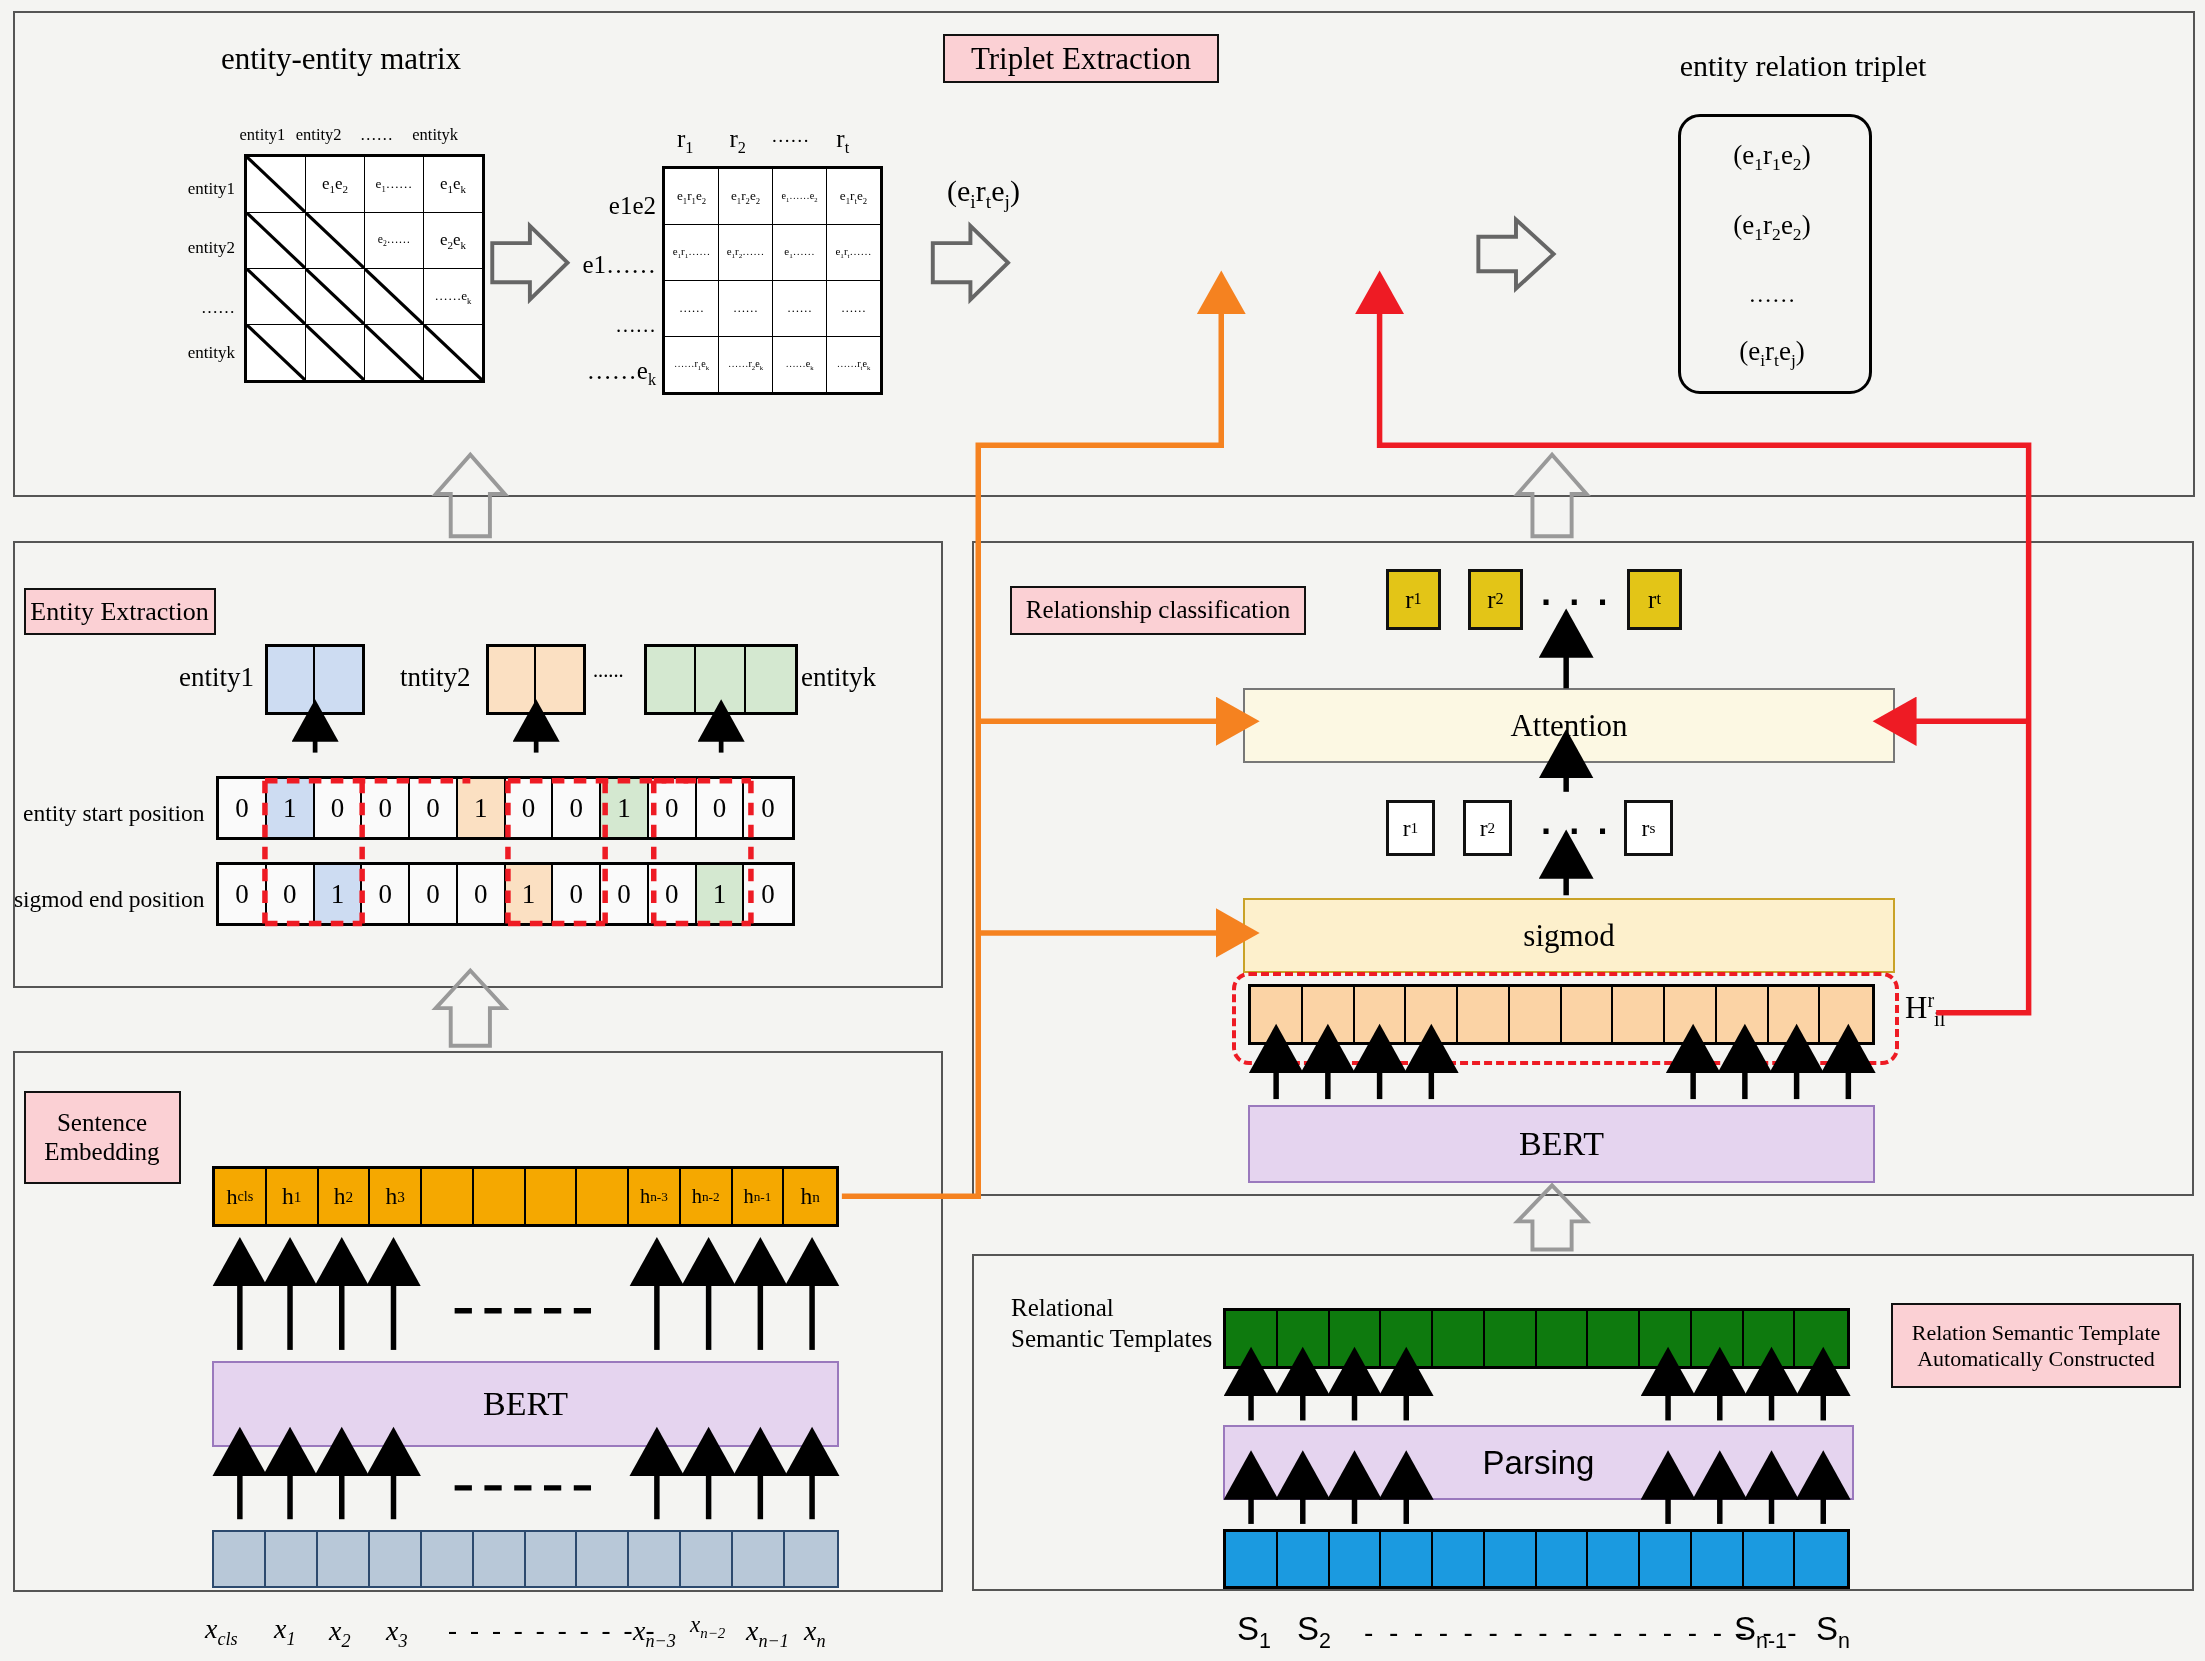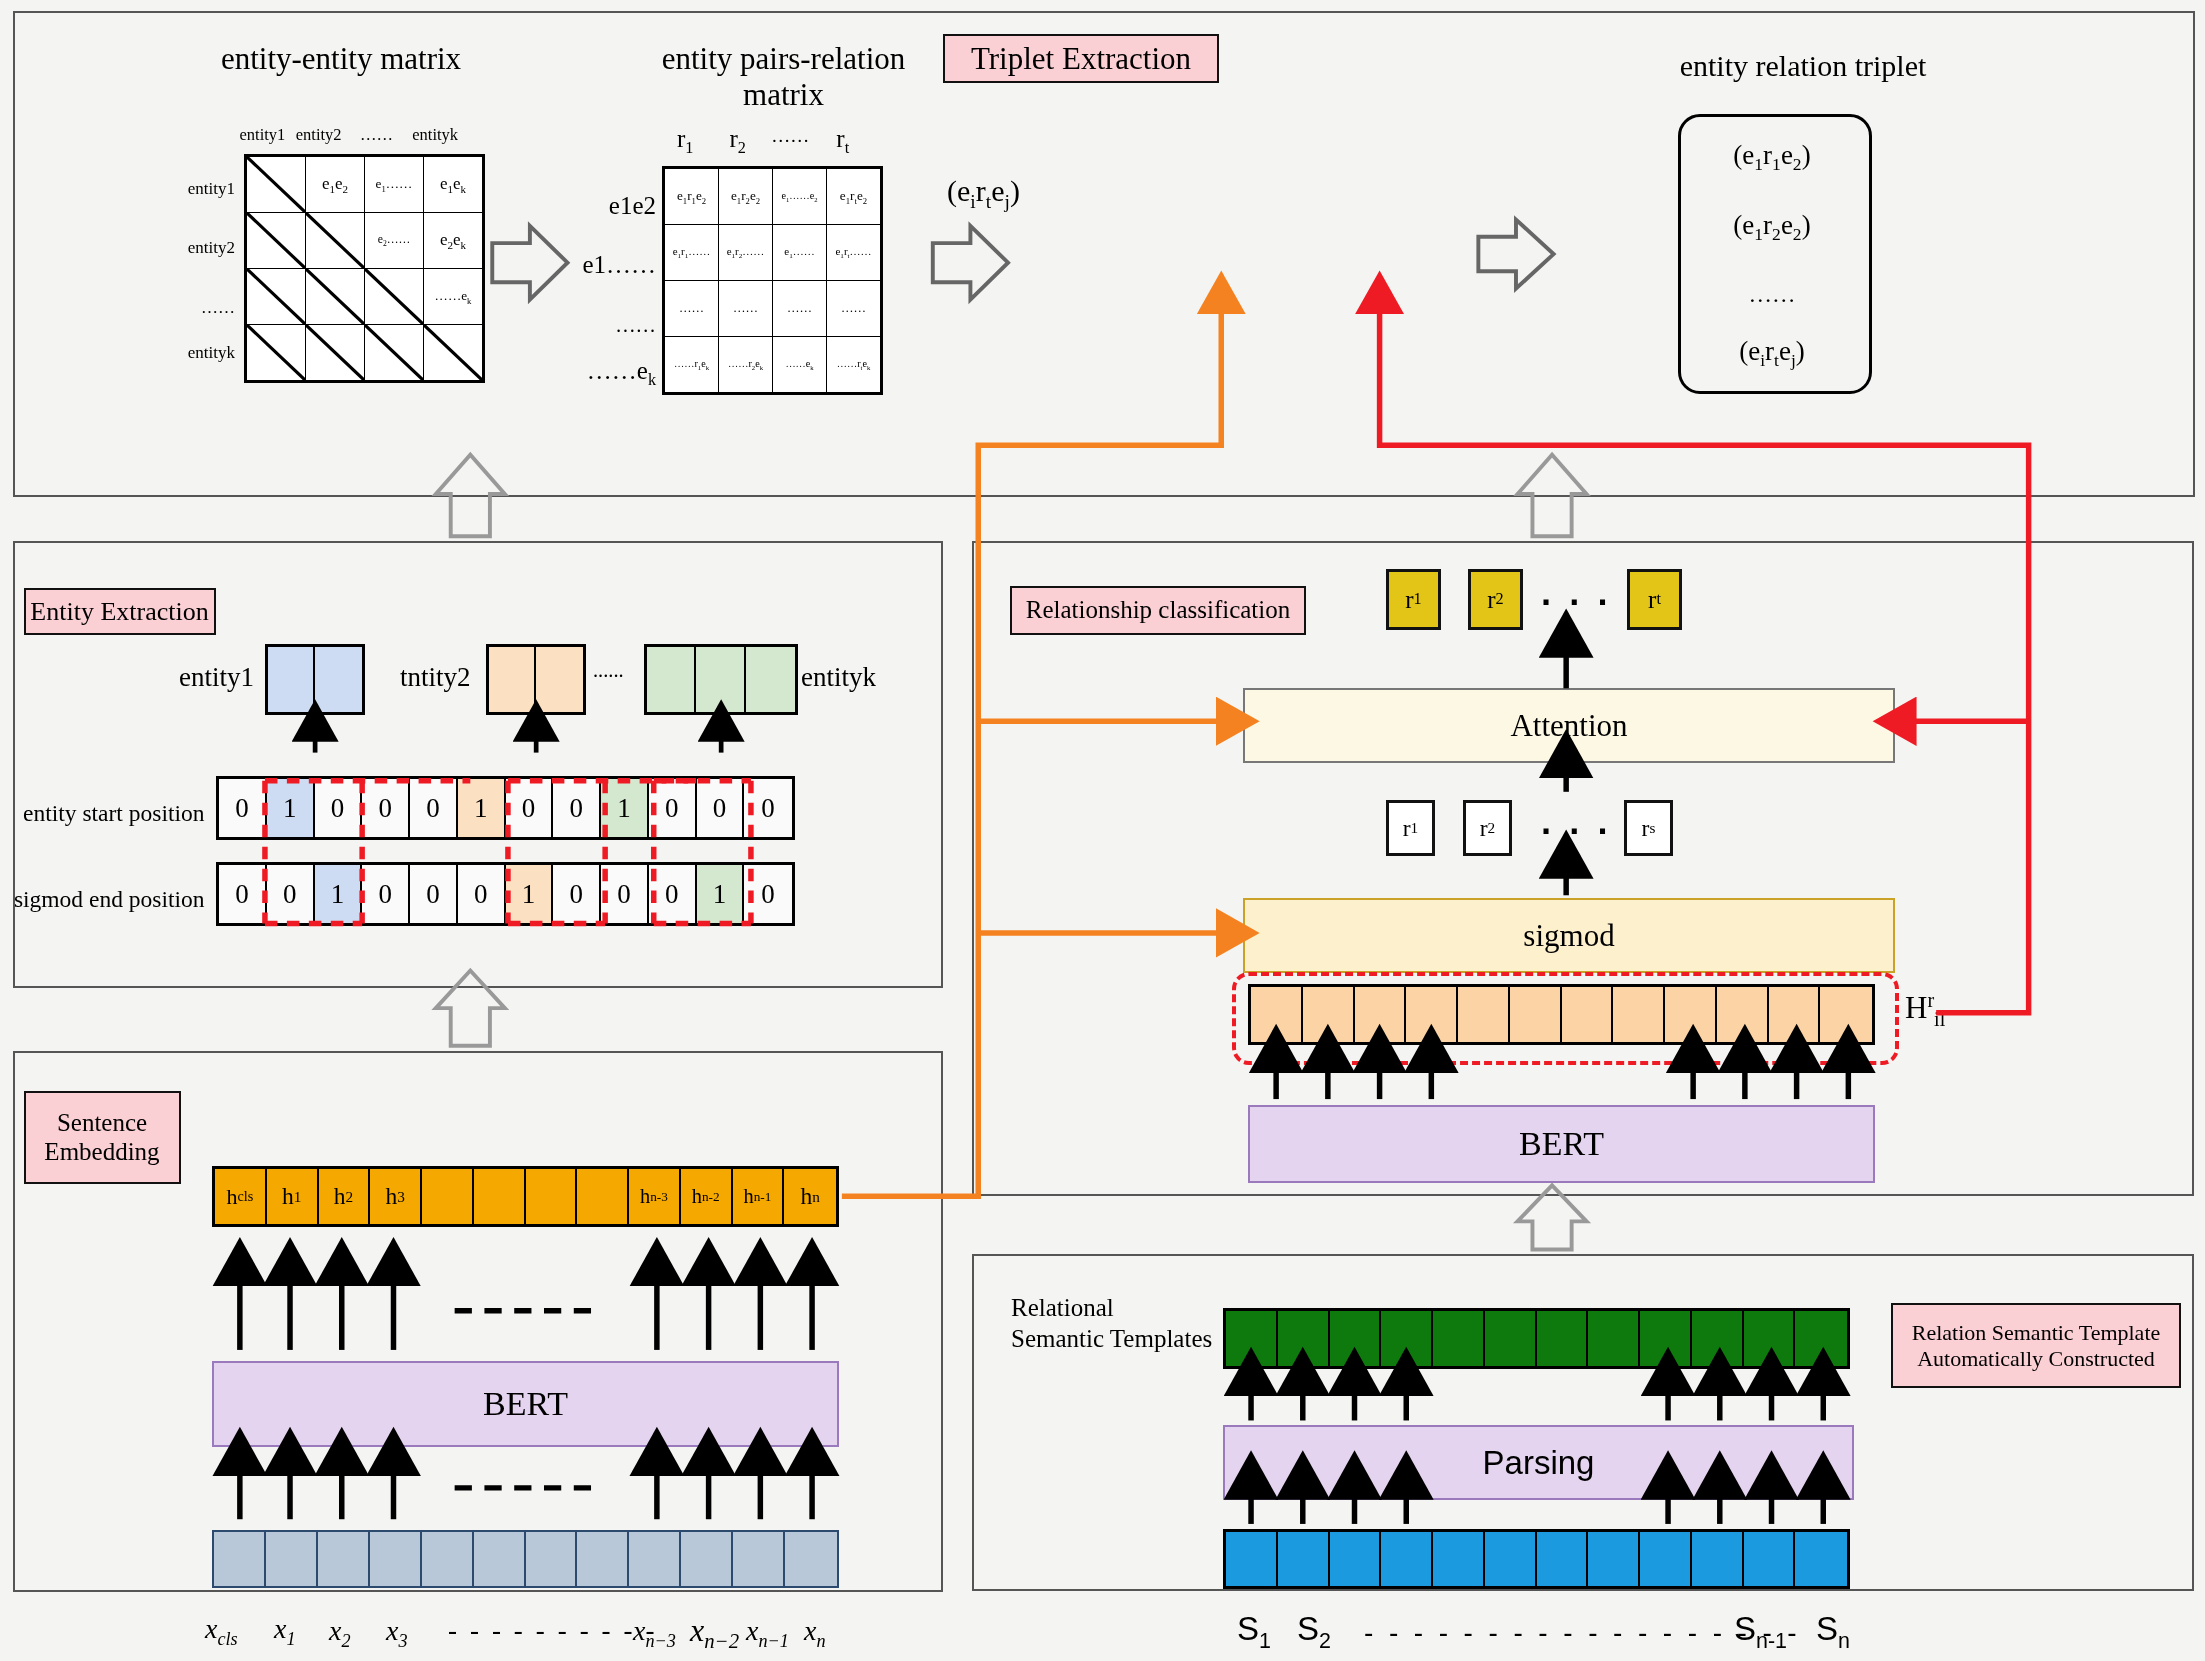--- a/index.html
+++ b/index.html
@@ -128,21 +128,20 @@
         <td>
           <svg class="diag" viewBox="0 0 74 70" preserveAspectRatio="none">
                 <line x1="0" y1="0" x2="74" y2="70" stroke="#000" stroke-width="4"></line>
               </svg>
         </td>
       </tr>
     </tbody>
       </table>
   </div>
 
-  <div class="ttl" style="left:619px;top:41px;width:329px;font-size:31px;">entity pairs-relation matrix</div>
 
   <div class="abs" style="left:659px;top:125px;width:210px;display:flex;">
     <div style="width:53px;text-align:center;font-size:25px;">r<sub>1</sub></div>
     <div style="width:53px;text-align:center;font-size:25px;">r<sub>2</sub></div>
     <div style="width:53px;text-align:center;font-size:19px;">……</div>
     <div style="width:53px;text-align:center;font-size:25px;">r<sub>t</sub></div>
   </div>
 
   <div class="abs" style="left:584px;top:192px;font-size:25px;width:72px;text-align:right;">e1e2</div>
   <div class="abs" style="left:576px;top:251px;font-size:25px;width:80px;text-align:right;">e1……</div>
@@ -284,21 +283,21 @@
     <div class="cellu" style="width:52px;background:#b8c8d8;border-right:2.4px solid #2c4a6e;"></div>
     <div class="cellu" style="width:52px;background:#b8c8d8;"></div>
   </div>
 
   <div class="abs" style="left:205px;top:1613px;font-size:28px;font-style:italic;">x<sub>cls</sub></div>
   <div class="abs" style="left:274px;top:1613px;font-size:28px;font-style:italic;">x<sub>1</sub></div>
   <div class="abs" style="left:329px;top:1615px;font-size:28px;font-style:italic;">x<sub>2</sub></div>
   <div class="abs" style="left:386px;top:1615px;font-size:28px;font-style:italic;">x<sub>3</sub></div>
   <div class="abs" style="left:448px;top:1615px;font-size:27px;letter-spacing:3.1px;">- - - - - - - - - -</div>
   <div class="abs" style="left:633px;top:1615px;font-size:28px;font-style:italic;">x<sub>n−3</sub></div>
-  <div class="abs" style="left:690px;top:1612px;font-size:32px;font-style:italic;">x<sub>n−2</sub></div>
+  <div class="abs" style="left:690px;top:1612px;font-size:23px;font-style:italic;">x<sub>n−2</sub></div>
   <div class="abs" style="left:746px;top:1615px;font-size:28px;font-style:italic;">x<sub>n−1</sub></div>
   <div class="abs" style="left:804px;top:1615px;font-size:28px;font-style:italic;">x<sub>n</sub></div>
 
   <div class="pinklabel" style="left:1010px;top:586px;width:296px;height:49px;font-size:25px;">Relationship classification</div>
 
   <div class="rbox y" style="left:1386px;top:569px;width:55px;height:61px;font-size:25px;">r<sub>1</sub></div>
   <div class="rbox y" style="left:1468px;top:569px;width:55px;height:61px;font-size:25px;">r<sub>2</sub></div>
   <div class="dots3" style="left:1541px;top:582px;">· · ·</div>
   <div class="rbox y" style="left:1627px;top:569px;width:55px;height:61px;font-size:25px;">r<sub>t</sub></div>
 

